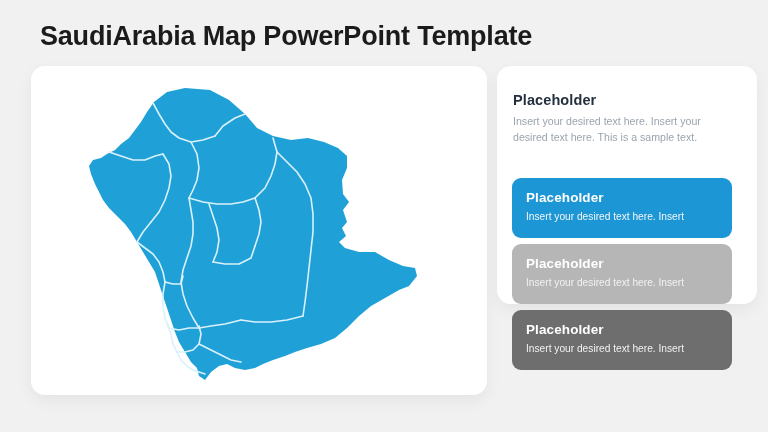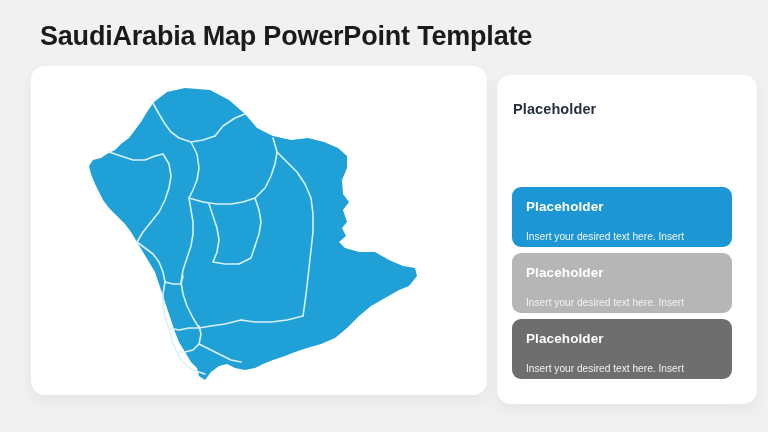--- a/index.html
+++ b/index.html
@@ -37,23 +37,23 @@
   }
   .map-panel {
     left: 31px;
     top: 66px;
     width: 456px;
     height: 329px;
     overflow: hidden;
   }
   .info-panel {
     left: 497px;
-    top: 75px;
+    top: 66px;
     width: 260px;
-    height: 329px;
+    height: 238px;
   }
 
   
   .map-wrap {
     position: absolute;
     left: 28px;
     top: 10px;
     width: 400px;
     height: 315px;
   }
@@ -101,21 +101,21 @@
     overflow: hidden;
   }
   .card-title {
     font-size: 13.5px;
     font-weight: bold;
     color: #ffffff;
     line-height: 18px;
     letter-spacing: 0.1px;
   }
   .card-sub {
-    margin-top: 14px;
+    margin-top: 3px;
     font-size: 10.2px;
     line-height: 14px;
     color: #f3f6f8;
     white-space: nowrap;
   }
   .card-gray .card-sub,
   .card-dark .card-sub {
     color: #f2f2f2;
   }
 </style>
@@ -181,20 +181,21 @@
         </g>
       </g>
     </svg>
   </div>
 </div>
 
 <div class="panel info-panel">
 
   <div class="info-heading">Placeholder</div>
 
+  <div class="info-body">Insert your desired text here. Insert your desired text here. This is a sample text.</div>
 
   <div class="cards">
 
     <div class="card card-blue" style="background:#1c96d4">
       <div class="card-title">Placeholder</div>
       <div class="card-sub">Insert your desired text here. Insert</div>
     </div>
 
     <div class="card card-gray" style="background:#b6b6b6">
       <div class="card-title">Placeholder</div>

